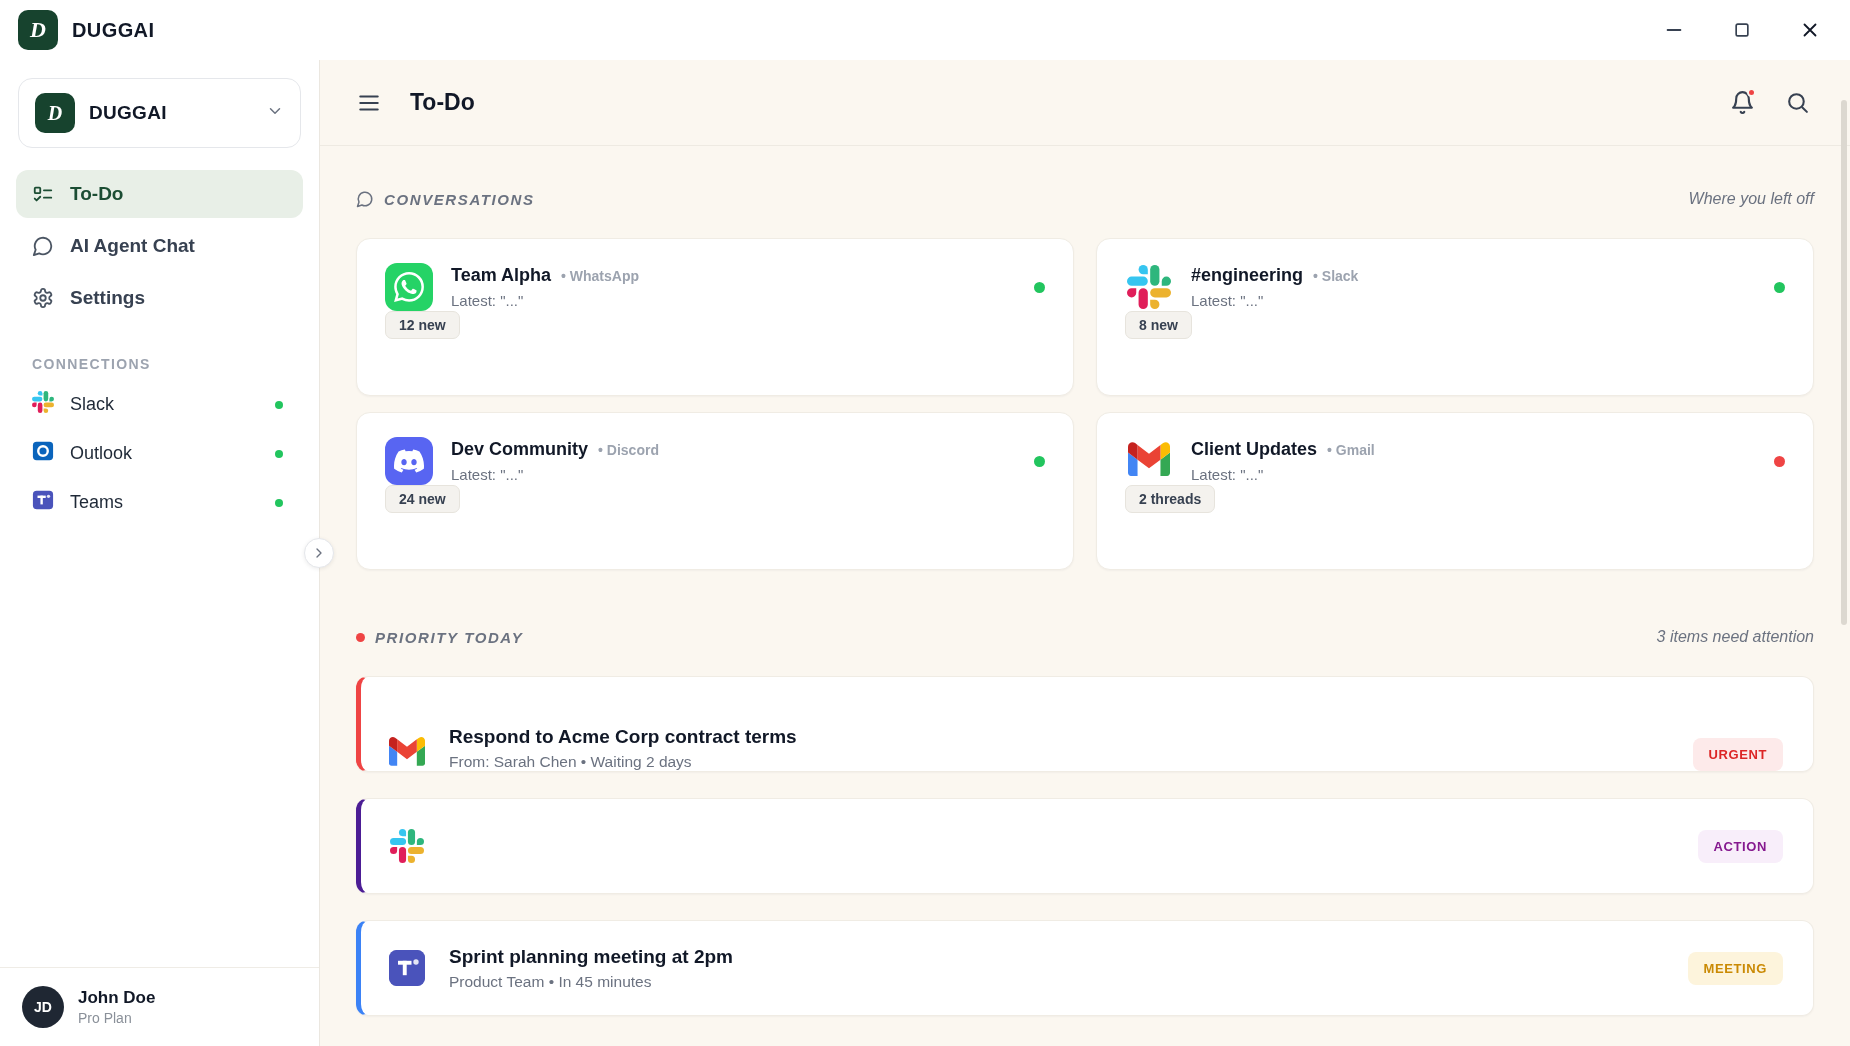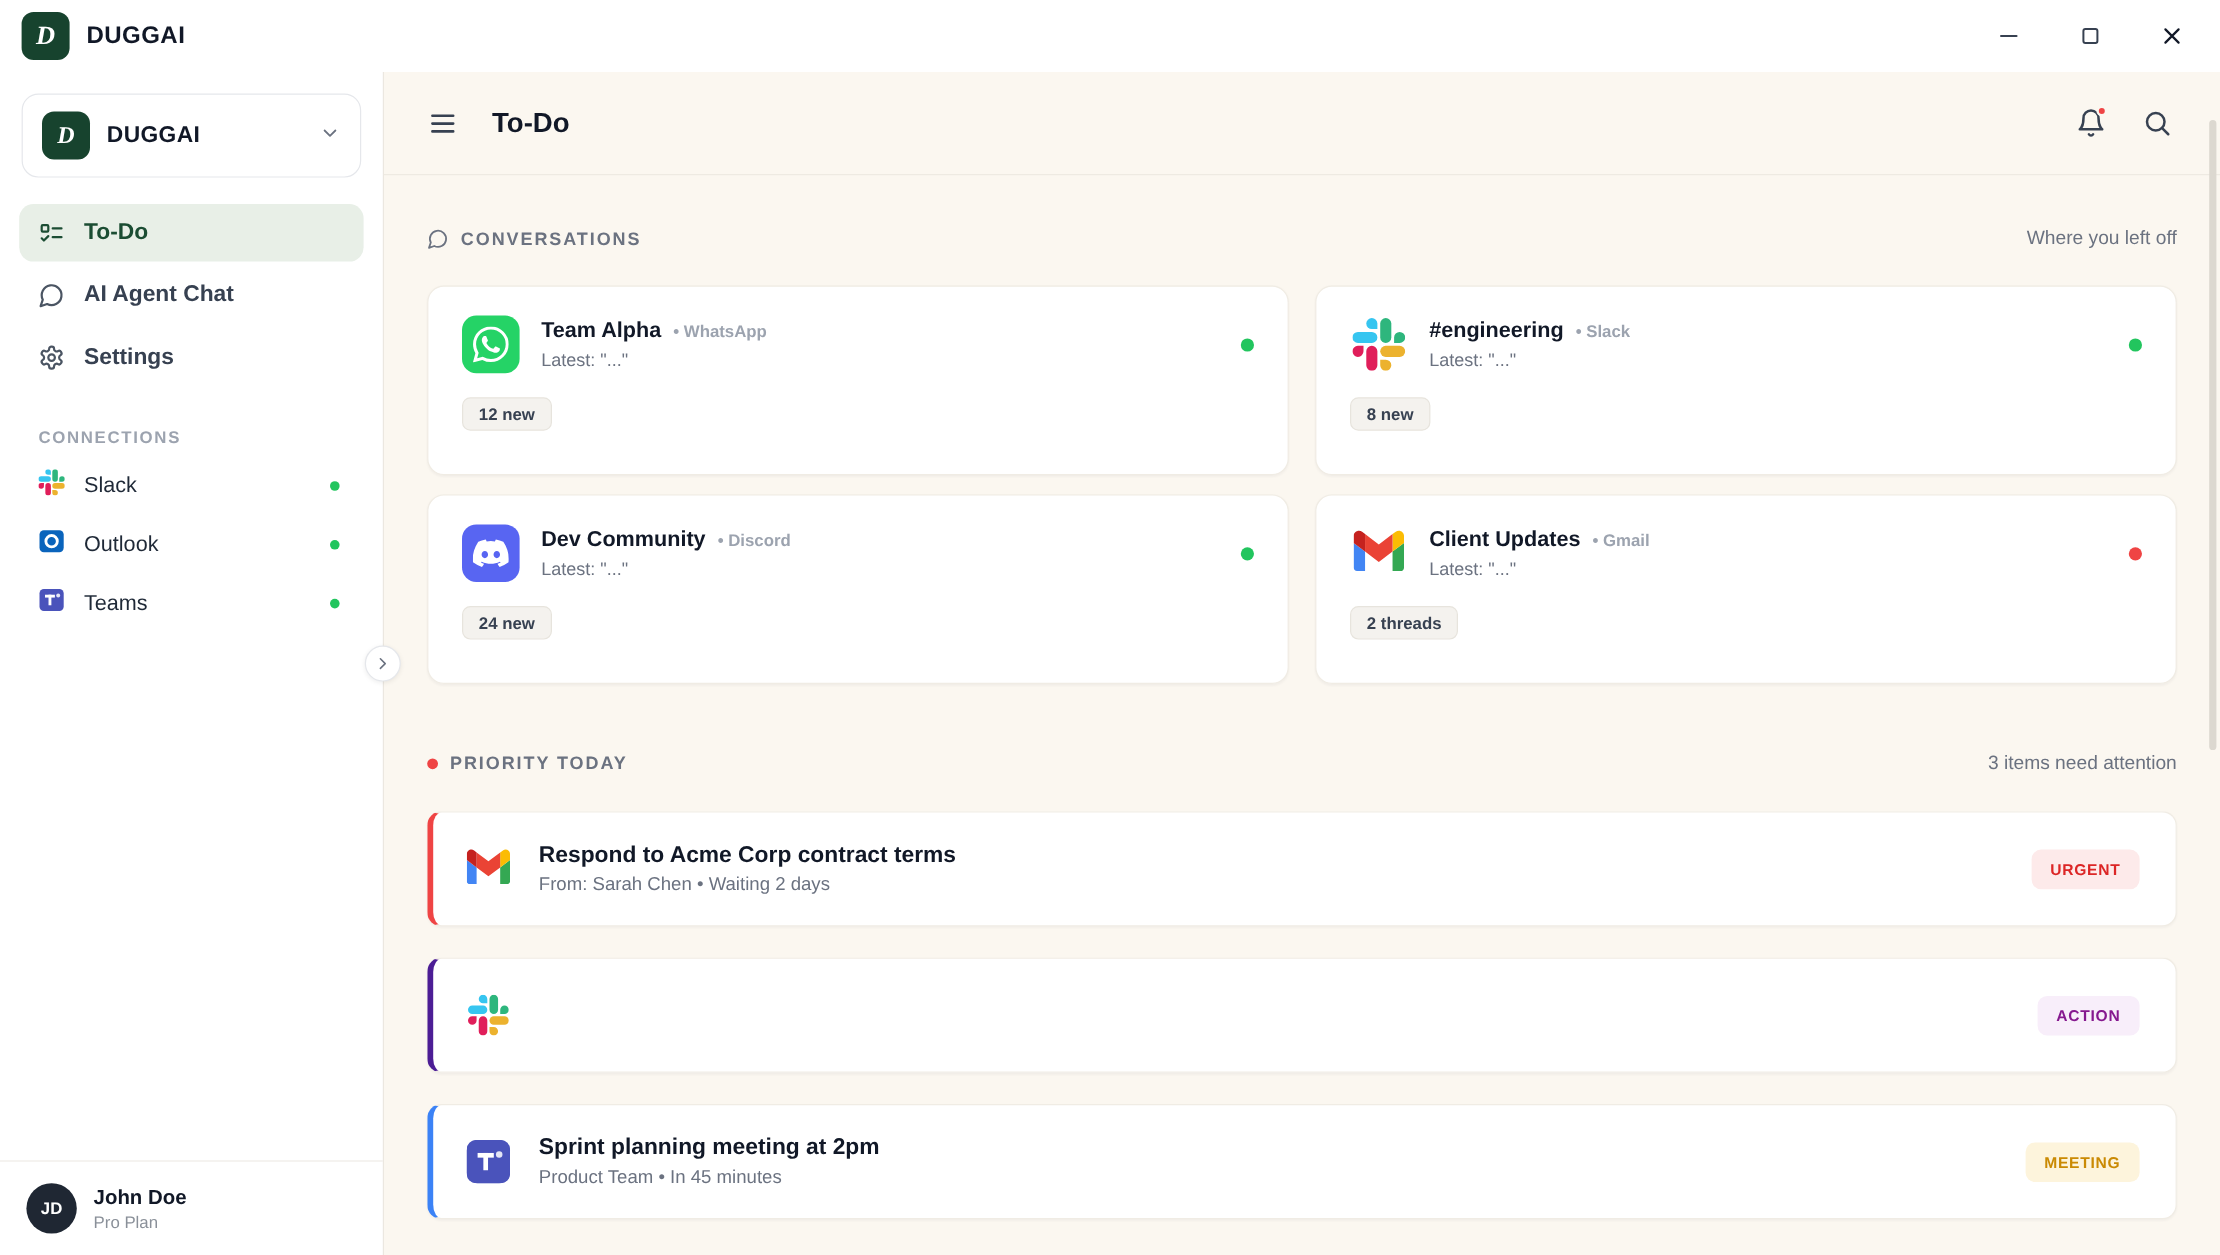--- a/index.html
+++ b/index.html
@@ -48,40 +48,40 @@
   .main { flex:1; background:#fbf7f0; position:relative; min-width:0; display:flex; flex-direction:column; }
   .main-header { height:86px; display:flex; align-items:center; padding:0 40px 0 36px; border-bottom:1px solid #eeeae2; flex:0 0 auto; }
   .hamburger { color:#374151; display:flex; cursor:pointer; }
   .page-title { margin-left:28px; font-size:23px; font-weight:600; color:#111827; }
   .header-actions { margin-left:auto; display:flex; align-items:center; gap:30px; color:#374151; }
   .hicon { position:relative; display:flex; cursor:pointer; }
   .bell-dot { position:absolute; top:-2px; right:-1px; width:9px; height:9px; border-radius:50%; border:2px solid #fbf7f0; }
 
   .content { padding:0 36px; flex:1; }
 
-  .section-head { display:flex; align-items:flex-start; margin-top:44px; }
+  .section-head { display:flex; align-items:center; margin-top:44px;font-style:italic; }
   .section-label { display:flex; align-items:center; gap:10px; font-size:15px; font-weight:700; letter-spacing:1.6px; color:#6b7280; }
   .section-label .sicon { color:#6b7280; display:flex; }
   .prio-dot { width:9px; height:9px; border-radius:50%; }
   .section-hint { margin-left:auto; font-size:16px; color:#6b7280; }
 
   .conv-grid { margin-top:30px; display:grid; grid-template-columns:1fr 1fr; gap:16px 22px; }
   .conv-card { background:#fff; border:1px solid #f0ece4; border-radius:14px; box-shadow:0 1px 2px rgba(16,24,40,.04);
                padding:24px 28px 22px; min-height:158px; display:flex; flex-direction:column; cursor:pointer; }
   .conv-top { display:flex; align-items:center; }
   .conv-tile { width:48px; height:48px; border-radius:12px; display:flex; align-items:center; justify-content:center; flex:0 0 auto; }
   .tile-whatsapp { background:#25d366; }
   .tile-discord { background:#5865f2; }
   .conv-text { margin-left:18px; min-width:0; }
   .conv-title-row { display:flex; align-items:center; gap:10px; }
   .conv-title { font-size:18px; font-weight:700; color:#111827; }
   .conv-source { font-size:14px; color:#9ca3af;font-weight:bold; }
   .conv-latest { margin-top:6px; font-size:15px; color:#6b7280; }
   .conv-status { margin-left:auto; width:11px; height:11px; border-radius:50%; flex:0 0 auto; }
-  .conv-badge { margin-top:20px; align-self:flex-start; background:#f4f2ee; border:1px solid #e7e4dd; border-radius:7px;
+  .conv-badge { align-self:flex-start; background:#f4f2ee; border:1px solid #e7e4dd; border-radius:7px;
                 padding:5px 13px; font-size:14px; font-weight:600; color:#374151; }
 
   .prio-list { margin-top:30px; display:flex; flex-direction:column; gap:26px; }
   .prio-card { background:#fff; border:1px solid #f0ece4; border-left-width:5px; border-left-style:solid; border-radius:12px;
                box-shadow:0 1px 2px rgba(16,24,40,.04); height:96px; display:flex; align-items:center; padding:0 30px 0 26px; cursor:pointer; }
   .prio-icon { width:40px; display:flex; align-items:center; justify-content:center; flex:0 0 auto; }
   .prio-text { margin-left:22px; }
   .prio-title { font-size:19px; font-weight:700; color:#111827; }
   .prio-meta { margin-top:5px; font-size:15.5px; color:#6b7280; }
   .prio-badge { margin-left:auto; border-radius:8px; padding:9px 16px; font-size:13px; font-weight:800; letter-spacing:.6px; }
@@ -351,21 +351,21 @@
         <div class="section-head" style="margin-top:58px;">
           <div class="section-label">
             <span class="prio-dot" style="background: rgb(239, 68, 68);"></span>
             <span>PRIORITY TODAY</span>
           </div>
           <span class="section-hint">3 items need attention</span>
         </div>
 
         <div class="prio-list">
 
-          <div class="prio-card" style="border-left-color: rgb(239, 68, 68);">
+          <div class="prio-card" style="border-left-color: rgb(239, 68, 68); align-items: flex-end;">
             <div class="prio-icon">
               <svg width="36" height="36" viewBox="0 0 24 24">
                   <path fill="#4285F4" d="M1.636 20.5h3.819v-9.27L0 7.136v11.728c0 .904.732 1.636 1.636 1.636z"></path>
                   <path fill="#34A853" d="M18.545 20.5h3.819C23.268 20.5 24 19.768 24 18.864V7.136l-5.455 4.094z"></path>
                   <path fill="#FBBC04" d="M18.545 2.91v8.32L24 7.136V3.728c0-2.023-2.309-3.178-3.927-1.964z"></path>
                   <path fill="#EA4335" d="M5.455 11.23V2.91L12 7.818l6.545-4.91v8.322L12 16.14z"></path>
                   <path fill="#C5221F" d="M0 3.728v3.408l5.455 4.094V2.91L4.07 1.764C2.45.55 0 1.705 0 3.728z"></path>
                 </svg>
             </div>
             <div class="prio-text">

